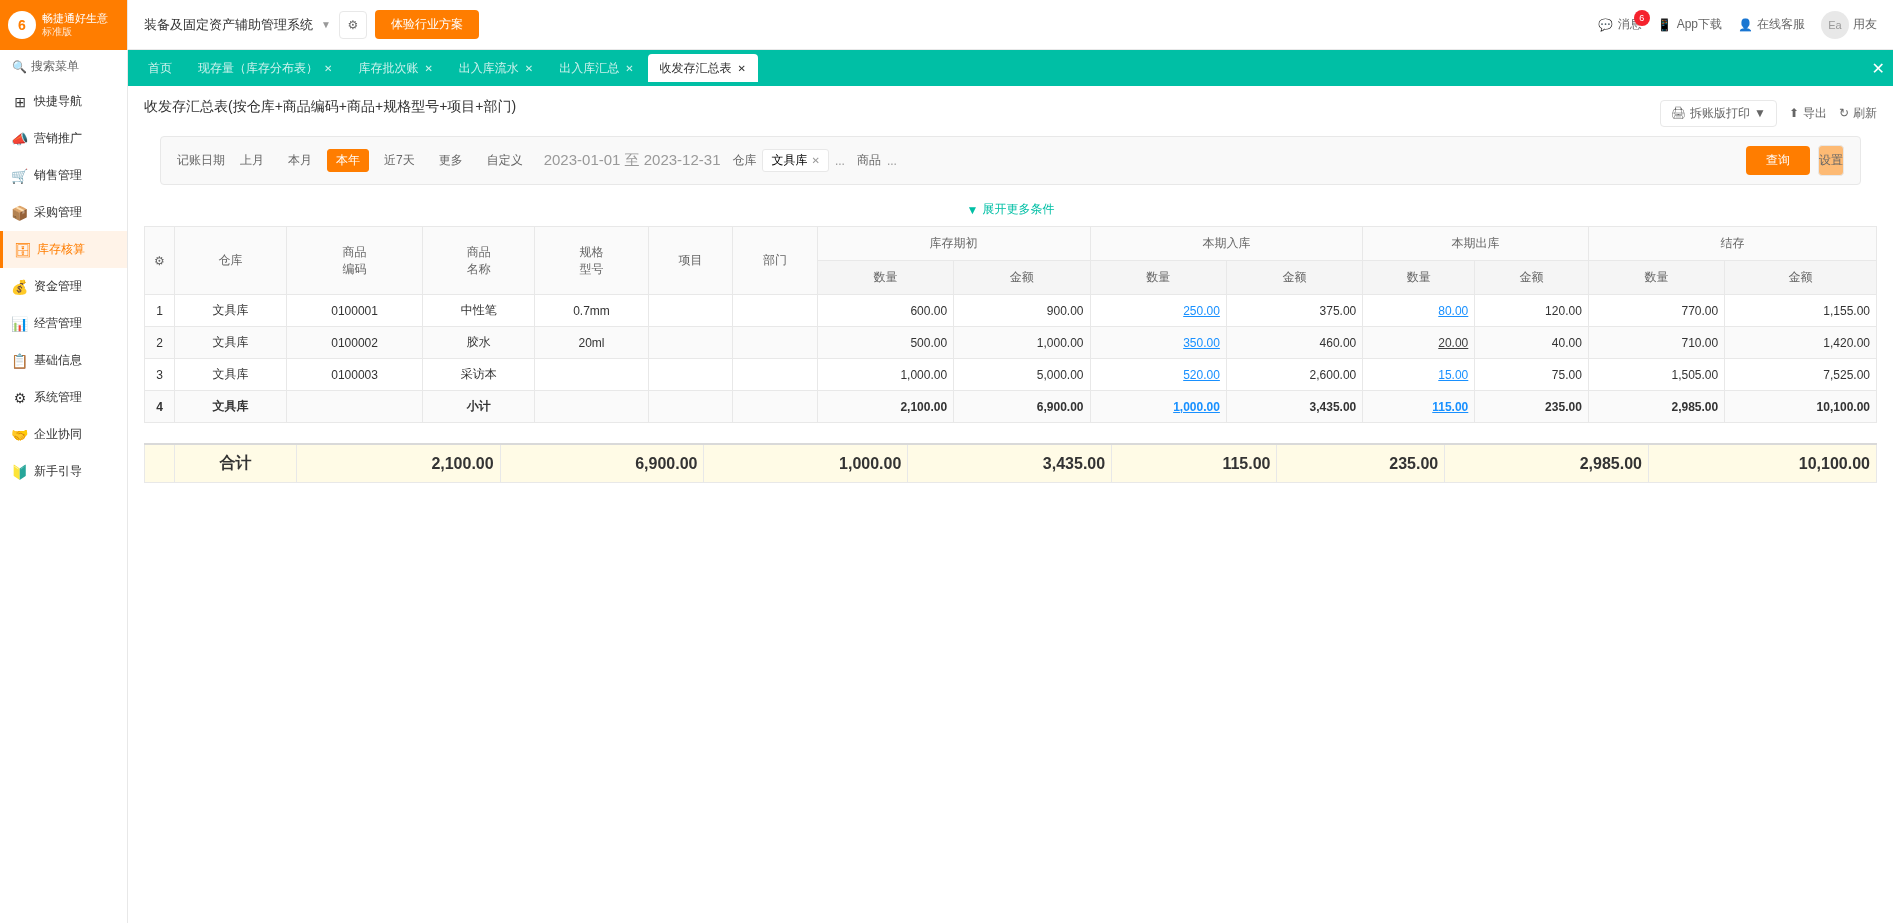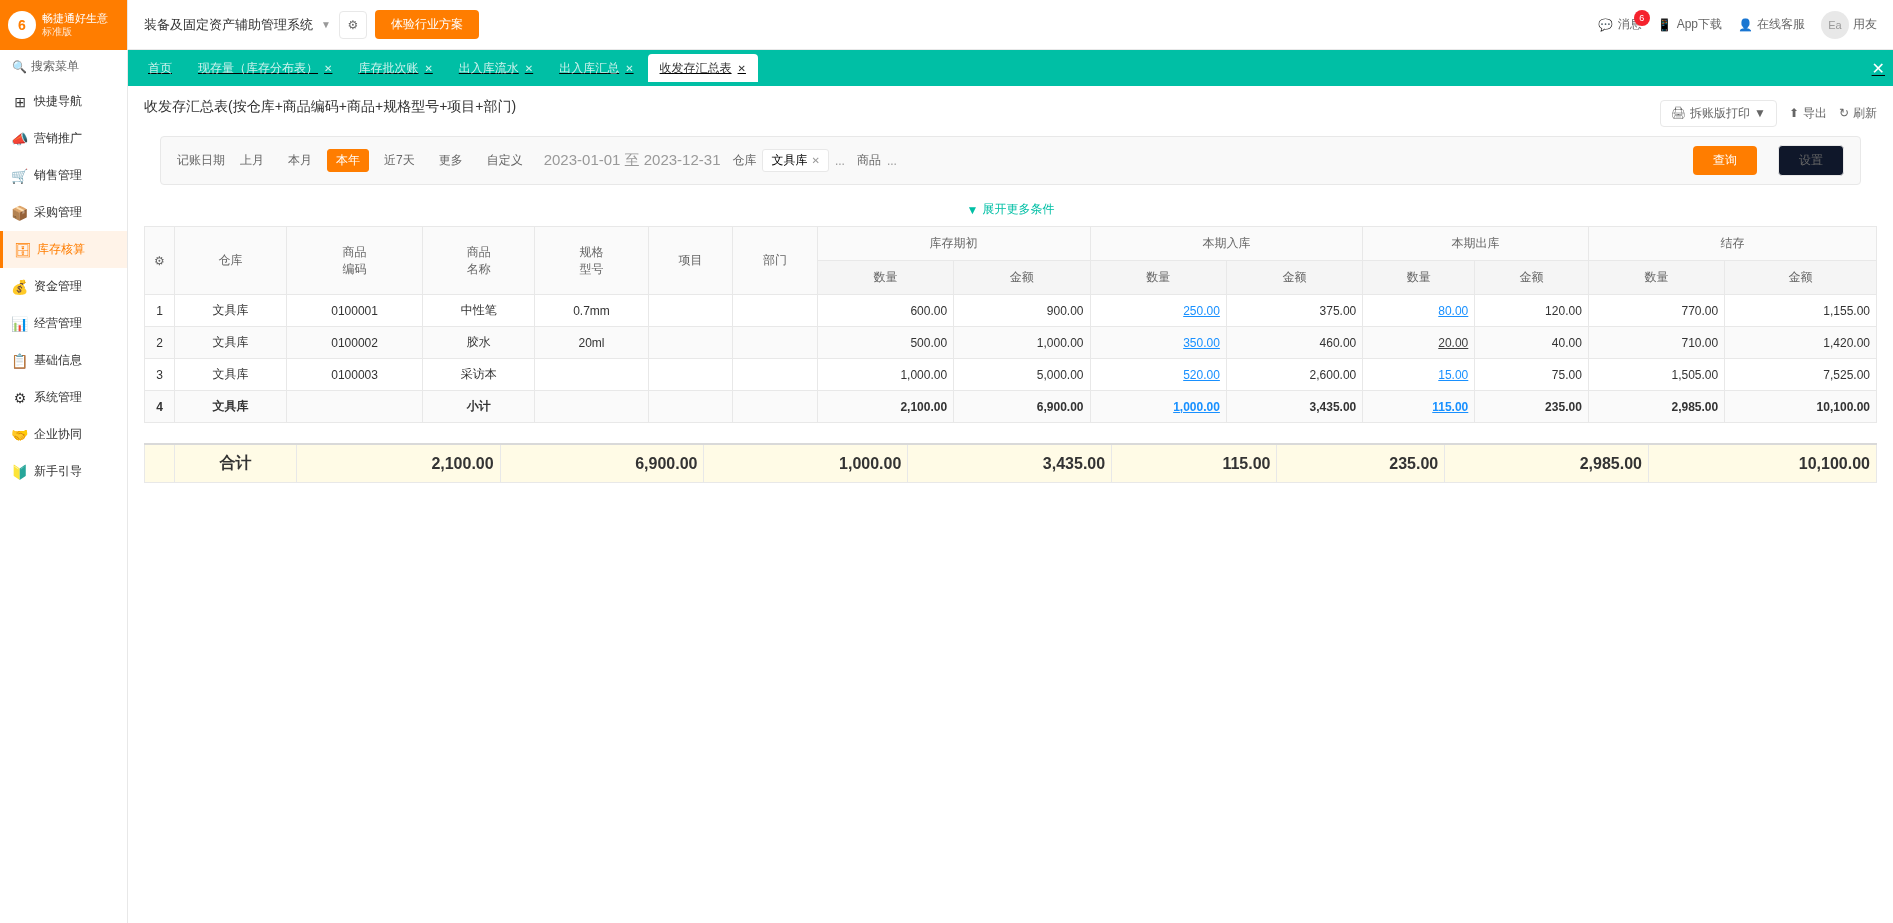--- a/index.html
+++ b/index.html
@@ -24,21 +24,21 @@
     .top-header { height: 50px; background: #fff; display: flex; align-items: center; justify-content: space-between; padding: 0 16px; border-bottom: 1px solid #e8e8e8; }
     .header-left { display: flex; align-items: center; gap: 8px; }
     .header-settings { width: 28px; height: 28px; border: 1px solid #e8e8e8; border-radius: 4px; display: flex; align-items: center; justify-content: center; cursor: pointer; color: #666; }
     .header-trial-btn { background: #ff7d00; color: #fff; border: none; padding: 6px 16px; border-radius: 4px; cursor: pointer; font-size: 12px; }
     .header-right { display: flex; align-items: center; gap: 16px; color: #666; font-size: 12px; }
     .header-right-item { display: flex; align-items: center; gap: 4px; cursor: pointer; position: relative; }
     .badge { position: absolute; top: -6px; right: -8px; background: #f5222d; color: #fff; border-radius: 50%; width: 16px; height: 16px; font-size: 9px; display: flex; align-items: center; justify-content: center; }
     .user-avatar { width: 28px; height: 28px; background: #e8e8e8; border-radius: 50%; display: flex; align-items: center; justify-content: center; color: #999; font-size: 11px; }
 
     
-    .tab-bar { background: #00bfa5; display: flex; align-items: center; height: 36px; padding: 0 8px; gap: 2px; overflow-x: auto; text-decoration: underline; }
+    .tab-bar { background: #00bfa5; display: flex; align-items: center; height: 36px; padding: 0 8px; gap: 2px; overflow-x: auto; }
     .tab-item { display: flex; align-items: center; gap: 6px; padding: 0 12px; height: 28px; border-radius: 4px 4px 0 0; cursor: pointer; font-size: 12px; color: rgba(255,255,255,0.8); white-space: nowrap; }
     .tab-item.active { background: #fff; color: #333; }
     .tab-close { color: inherit; font-size: 10px; cursor: pointer; }
     .tab-bar-close { margin-left: auto; color: #fff; cursor: pointer; font-size: 16px; }
 
     
     .content { flex: 1; background: #fff; overflow-y: auto; padding: 0; display: flex; flex-direction: column; }
 
     
     .page-header { padding: 12px 16px 8px; background: #fff; }
@@ -56,21 +56,21 @@
     .date-range { font-size: 15px; color: #999; }
     .warehouse-tag { display: flex; align-items: center; gap: 4px; background: #fff; border: 1px solid #e8e8e8; padding: 2px 8px; border-radius: 3px; font-size: 12px; }
     .tag-close { color: #999; cursor: pointer; font-size: 10px; }
     .filter-more { color: #999; cursor: pointer; font-size: 12px; }
     .filter-more-right { color: #999; cursor: pointer; font-size: 12px; margin-left: auto; }
 
     
     .expand-bar { display: flex; justify-content: center; padding: 4px 16px; margin-bottom: 4px; }
     .expand-btn { display: flex; align-items: center; gap: 4px; color: #00bfa5; cursor: pointer; font-size: 12px; border: none; background: none; }
     .btn-query { background: #ff7d00; color: #fff; border: none; padding: 6px 20px; border-radius: 4px; cursor: pointer; font-size: 12px; }
-    .btn-settings-small { background: #0f172a; color: #666; border: 1px solid #e8e8e8; padding: 6px 20px; border-radius: 4px; cursor: pointer; font-size: 12px; margin-left: 13px; }
+    .btn-settings-small { background: #fdba74; color: #666; border: 1px solid #e8e8e8; padding: 6px 0; border-radius: 4px; cursor: pointer; font-size: 12px; }
 
     
     .table-container { padding: 0 16px; flex: 1; }
     table { width: 100%; border-collapse: collapse; font-size: 12px; }
     thead tr { background: #f5f5f5; }
     th { padding: 8px 6px; text-align: center; color: #666; font-weight: normal; border: 1px solid #e8e8e8; white-space: nowrap; }
     td { padding: 7px 6px; text-align: center; border: 1px solid #e8e8e8; color: #333; white-space: nowrap; }
     .th-group { background: #fafafa; }
     tr:nth-child(even) td { background: #fafafa; }
     .subtotal-row td { font-weight: bold; background: #f0f0f0; }

